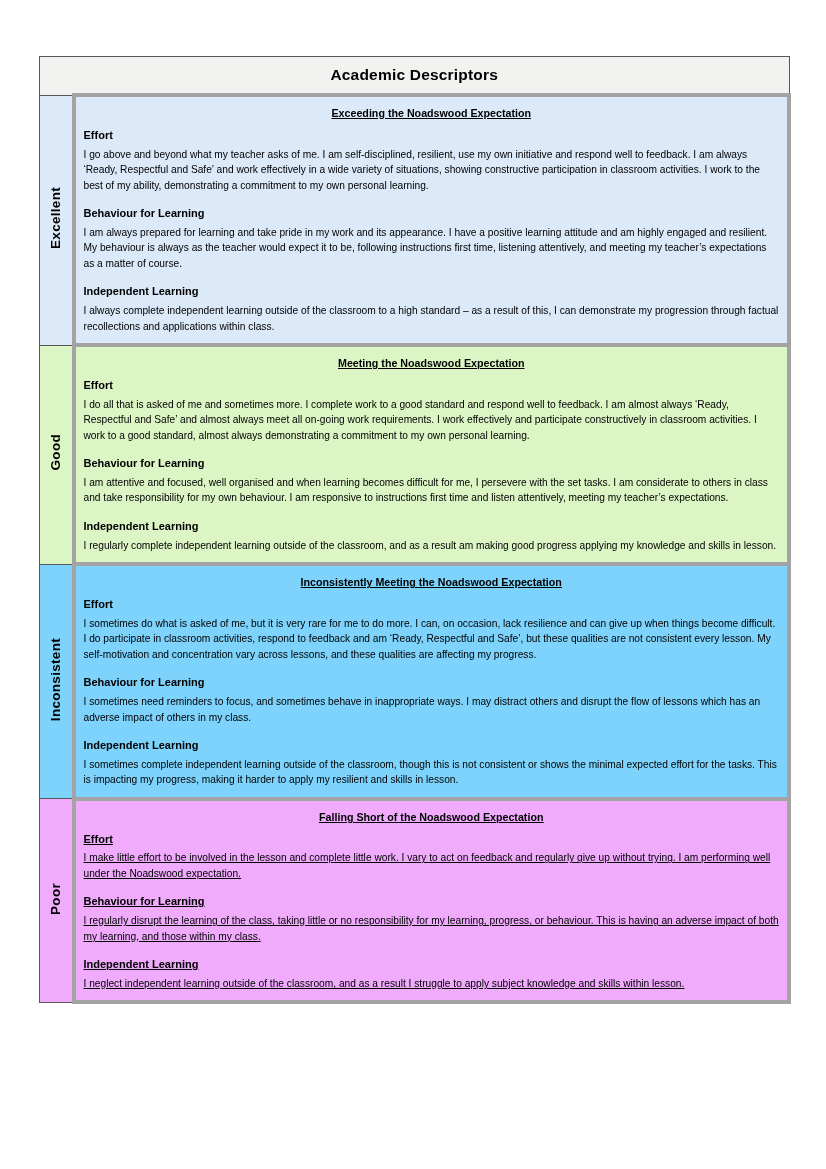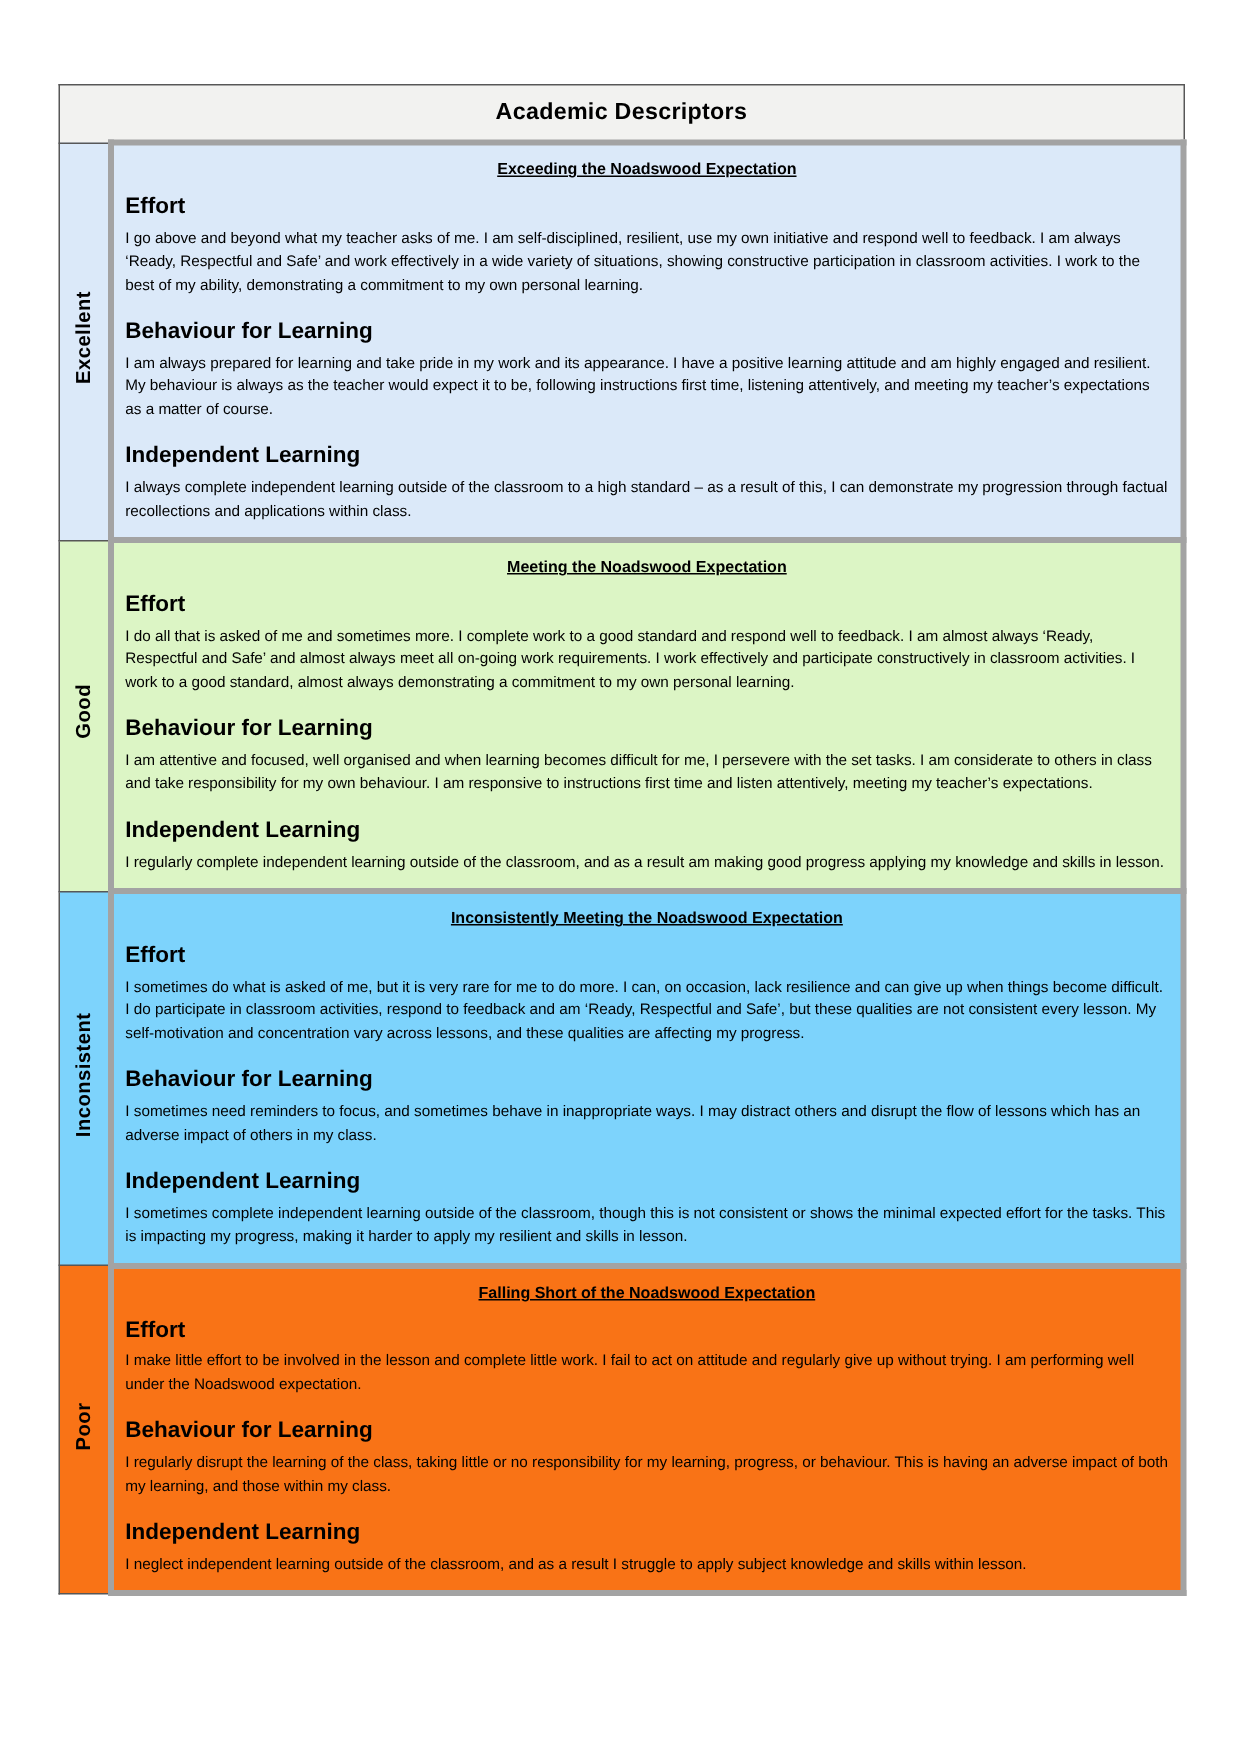--- a/index.html
+++ b/index.html
@@ -72,39 +72,39 @@
   .band-heading {
     text-align: center;
     font-size: 10.7px;
     font-weight: bold;
     text-decoration: underline;
     margin: 3px 0 9px 0;
     line-height: 1.2;
   }
 
   .sub-heading {
-    font-size: 15px;
+    font-size: 11px;
     font-weight: bold;
     margin: 0 0 4px 0;
     line-height: 1.25;
   }
   .sub-heading.spaced { margin-top: 14px; }
 
   .para {
     font-size: 10.2px;
     line-height: 1.52;
     margin: 0;
     text-align: left;
   }
 
   
   .band-excellent    { background: #dbe9f9; }
   .band-good         { background: #dcf5c5; }
   .band-inconsistent { background: #7dd3fc; }
-  .band-poor         { background: #f97316; }
+  .band-poor         { background: #f0abfc; text-decoration: underline; }
 </style>
 </head>
 <body>
 
 <div class="page">
 
   <table class="doc-table">
     <colgroup>
       <col style="width:34px">
       <col>
@@ -169,21 +169,21 @@
       </tr>
 
       <tr>
         <td class="rating-cell band-poor">
           <span class="rating-label">Poor</span>
         </td>
         <td class="body-cell band-poor">
           <div class="band-heading">Falling Short of the Noadswood Expectation</div>
 
           <div class="sub-heading">Effort</div>
-          <p class="para">I make little effort to be involved in the lesson and complete little work. I fail to act on attitude and regularly give up without trying. I am performing well under the Noadswood expectation.</p>
+          <p class="para">I make little effort to be involved in the lesson and complete little work. I vary to act on feedback and regularly give up without trying. I am performing well under the Noadswood expectation.</p>
 
           <div class="sub-heading spaced">Behaviour for Learning</div>
           <p class="para">I regularly disrupt the learning of the class, taking little or no responsibility for my learning, progress, or behaviour. This is having an adverse impact of both my learning, and those within my class.</p>
 
           <div class="sub-heading spaced">Independent Learning</div>
           <p class="para">I neglect independent learning outside of the classroom, and as a result I struggle to apply subject knowledge and skills within lesson.</p>
         </td>
       </tr>
     </tbody>
   </table>

